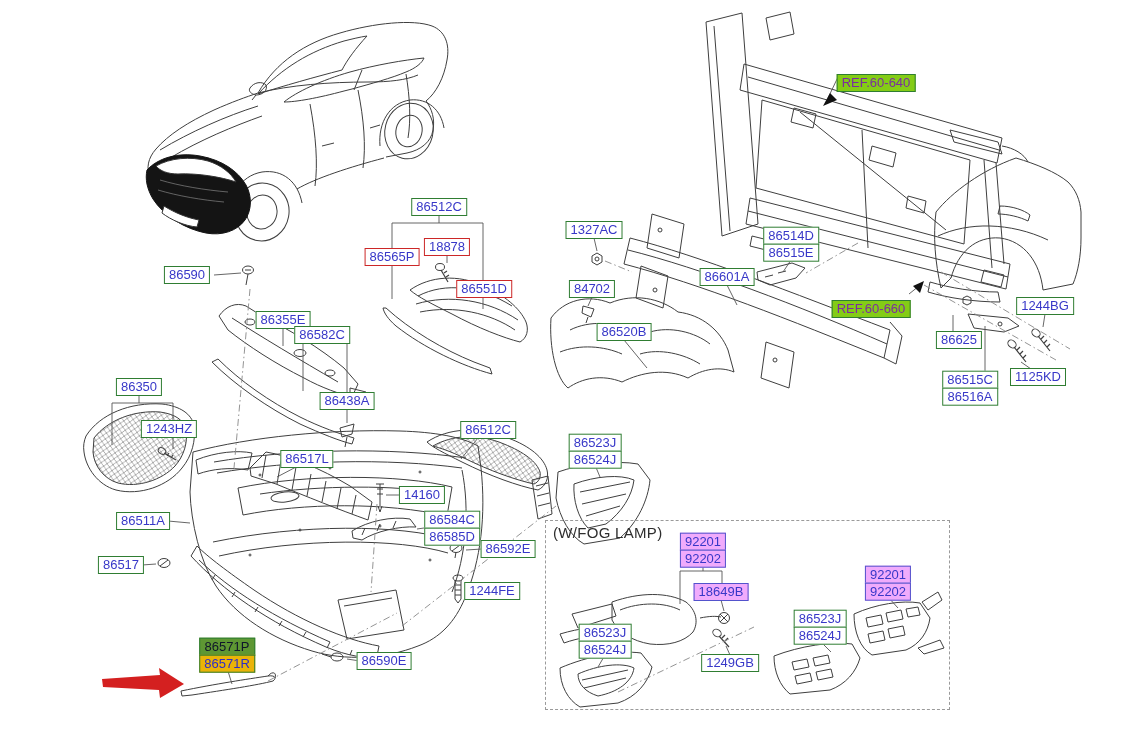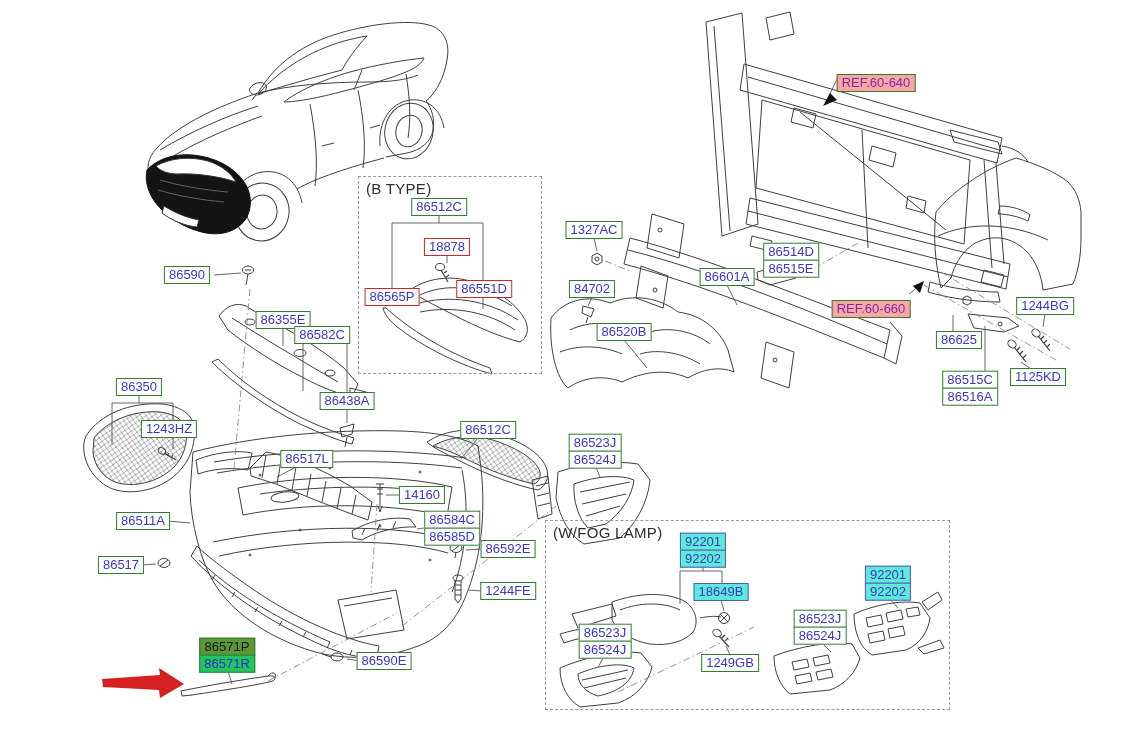--- a/index.html
+++ b/index.html
@@ -8,24 +8,24 @@
   #artwork{position:absolute;left:0;top:0;z-index:1;}
   .gbox{position:absolute;border:1.5px dashed #9a9a9a;z-index:2;}
   .gcaption{position:absolute;top:3px;left:7px;font-size:15px;color:#2e2e2e;
             letter-spacing:.3px;white-space:nowrap;}
   #label-layer{position:absolute;left:0;top:0;width:100%;height:100%;z-index:5;pointer-events:none;}
   .plabel{position:absolute;transform:translate(-50%,-50%);text-align:center;cursor:pointer;pointer-events:auto;}
   .plabel .line{display:block;font-size:13px;line-height:16px;padding:0 4px;white-space:nowrap;
                 border:1.4px solid #2f7d32;background:#ffffff;color:#3838c8;}
   .plabel .line + .line{margin-top:-1.4px;}
   .plabel .v-red{border-color:#cc2727;}
-  .plabel .v-ref{background:#fca5a5;color:#7b2da0;margin-top:24px;}
-  .plabel .v-blue{border-color:#5353cc;background:#5eead4;}
+  .plabel .v-ref{background:#84cc16;color:#7b2da0;margin-top:24px;}
+  .plabel .v-blue{border-color:#5353cc;background:#f0abfc;}
   .plabel .v-green-hl{background:#5e9733;color:#0f172a;}
-  .plabel .v-blue-hl{background:#22c55e;color:#2d2dc8;}
+  .plabel .v-blue-hl{background:#eab308;color:#2d2dc8;}
 </style>
 </head>
 <body>
 
 <div id="stage">
 
 <svg id="artwork" width="1137" height="733" viewBox="0 0 1137 733">
   <defs>
     <pattern id="mesh" width="6" height="6" patternUnits="userSpaceOnUse" patternTransform="rotate(10)">
       <path d="M0,6 L6,0 M0,0 L6,6" stroke="#666" stroke-width="0.55" fill="none"></path>
@@ -305,23 +305,20 @@
   <g fill="#111" stroke="none">
     <polygon points="823,106 830,93 837,100"></polygon>
     <polygon points="924,281 913,286 920,293"></polygon>
   </g>
 
   <g>
     <path d="M102,679 L160,675 L159,668 L184,684 L160,698 L159,690 L103,687 Z" fill="#d42020" stroke="none"></path>
   </g>
 </svg>
 
-<div class="gbox" style="left:358px;top:176px;width:182px;height:196px;">
-  <span class="gcaption">(B TYPE)</span>
-</div>
 <div class="gbox" style="left:545px;top:520px;width:403px;height:188px;">
   <span class="gcaption">(W/FOG LAMP)</span>
 </div>
 
 <div id="label-layer">
       <div class="plabel" style="left: 187px; top: 275px;">
         <span class="line v-green">86590</span>
       </div>
       <div class="plabel" style="left: 283px; top: 320px;">
         <span class="line v-green">86355E</span>
@@ -357,55 +354,55 @@
       <div class="plabel" style="left: 422px; top: 495px;">
         <span class="line v-green">14160</span>
       </div>
       <div class="plabel" style="left: 452px; top: 528px;">
         <span class="line v-green">86584C</span>
         <span class="line v-green">86585D</span>
       </div>
       <div class="plabel" style="left: 508px; top: 549px;">
         <span class="line v-green">86592E</span>
       </div>
-      <div class="plabel" style="left: 508px; top: 591px;">
+      <div class="plabel" style="left: 492px; top: 591px;">
         <span class="line v-green">1244FE</span>
       </div>
       <div class="plabel" style="left: 488px; top: 430px;">
         <span class="line v-green">86512C</span>
       </div>
       <div class="plabel" style="left: 595px; top: 451px;">
         <span class="line v-green">86523J</span>
         <span class="line v-green">86524J</span>
       </div>
       <div class="plabel" style="left: 439px; top: 207px;">
         <span class="line v-green">86512C</span>
       </div>
       <div class="plabel" style="left: 447px; top: 247px;">
         <span class="line v-red">18878</span>
       </div>
-      <div class="plabel" style="left: 392px; top: 257px; margin-top: 40px;">
+      <div class="plabel" style="left: 392px; top: 257px;">
         <span class="line v-red">86565P</span>
       </div>
       <div class="plabel" style="left: 484px; top: 289px;">
         <span class="line v-red">86551D</span>
       </div>
       <div class="plabel" style="left: 594px; top: 230px;">
         <span class="line v-green">1327AC</span>
       </div>
       <div class="plabel" style="left: 592px; top: 289px;">
         <span class="line v-green">84702</span>
       </div>
       <div class="plabel" style="left: 624px; top: 332px;">
         <span class="line v-green">86520B</span>
       </div>
       <div class="plabel" style="left: 727px; top: 277px;">
         <span class="line v-green">86601A</span>
       </div>
-      <div class="plabel" style="left: 791px; top: 260px;">
+      <div class="plabel" style="left: 791px; top: 244px;">
         <span class="line v-green">86514D</span>
         <span class="line v-green">86515E</span>
       </div>
       <div class="plabel" style="left: 876px; top: 71px;">
         <span class="line v-ref">REF.60-640</span>
       </div>
       <div class="plabel" style="left: 871px; top: 297px;">
         <span class="line v-ref">REF.60-660</span>
       </div>
       <div class="plabel" style="left: 1045px; top: 306px;">

